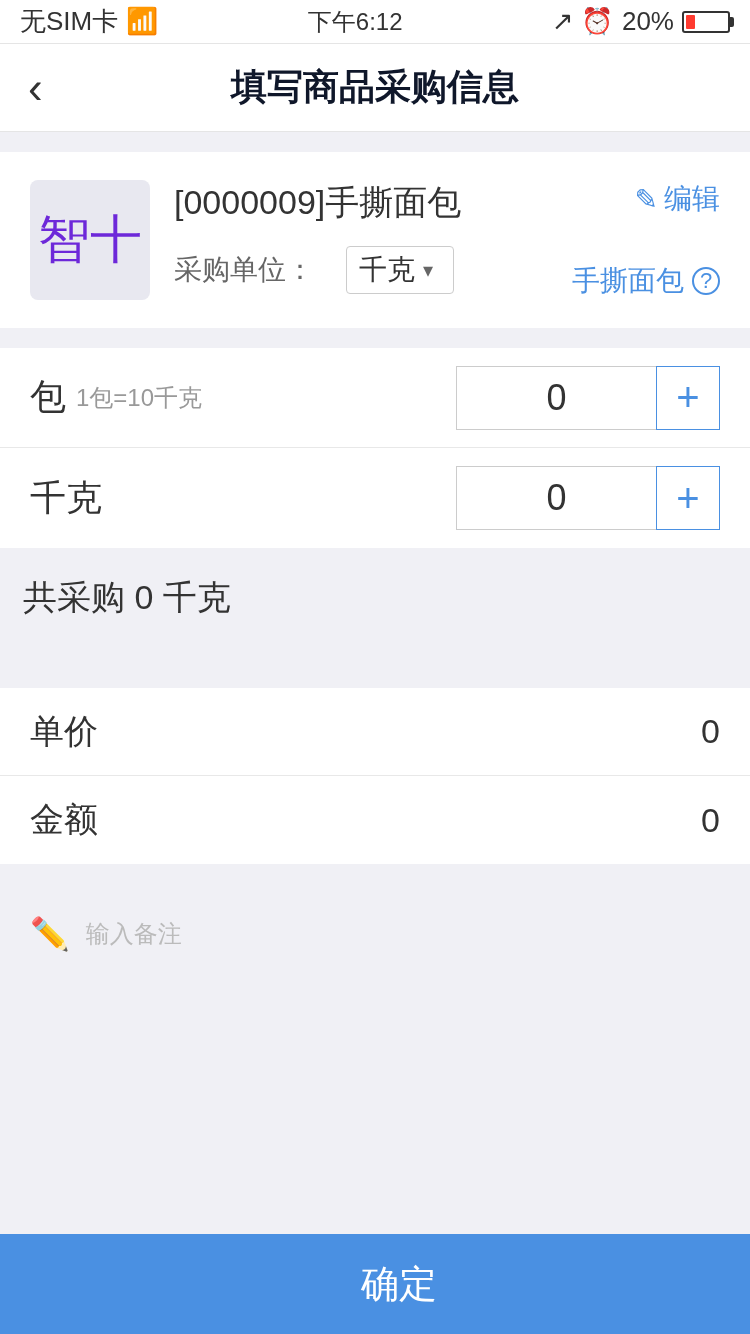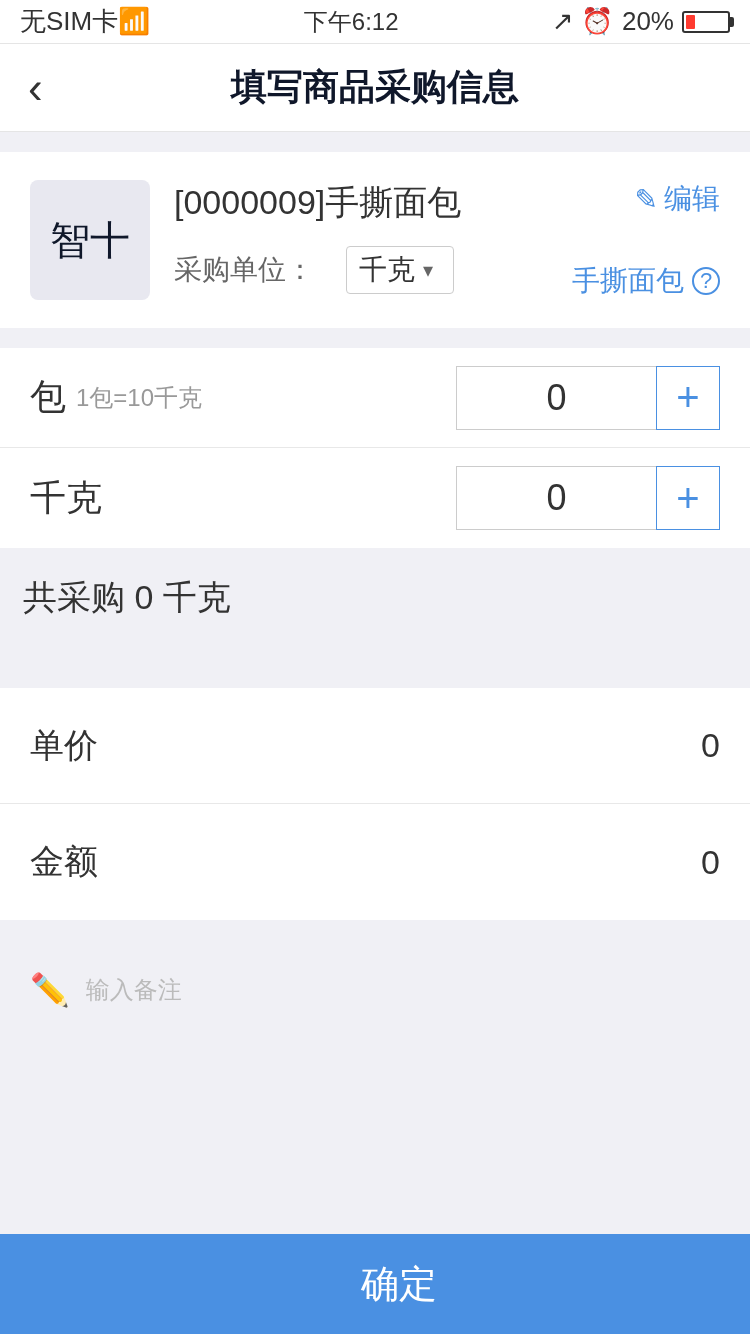--- a/index.html
+++ b/index.html
@@ -19,21 +19,21 @@
       height: 44px;
       background: #fff;
       display: flex;
       align-items: center;
       justify-content: space-between;
       padding: 0 20px;
       font-size: 26px;
       color: #333;
       border-bottom: 1px solid #e5e5e5;
     }
-    .status-left { display: flex; align-items: center; }
+    .status-left { display: flex; align-items: center; gap: 8px; }
     .status-center { font-size: 24px; font-weight: 500; }
     .status-right { display: flex; align-items: center; gap: 8px; }
     .battery-icon {
       width: 48px;
       height: 22px;
       border: 2px solid #333;
       border-radius: 3px;
       position: relative;
       display: flex;
       align-items: center;
@@ -95,22 +95,22 @@
       width: 120px;
       height: 120px;
       background: #e8e8f0;
       border-radius: 8px;
       display: flex;
       align-items: center;
       justify-content: center;
       flex-shrink: 0;
     }
     .product-image-logo {
-      font-size: 40px;
-      color: #0f172a;
+      font-size: 52px;
+      color: #6d28d9;
     }
     .product-info {
       flex: 1;
     }
     .product-name {
       font-size: 34px;
       color: #333;
       font-weight: 500;
       margin-bottom: 20px;
     }
@@ -261,21 +261,21 @@
 
     
     .info-section {
       background: #fff;
       margin-top: 20px;
     }
     .info-row {
       display: flex;
       align-items: center;
       padding: 0 30px;
-      height: 116px;
+      height: 88px;
       border-bottom: 1px solid #e8e8e8;
     }
     .info-row:last-child {
       border-bottom: none;
     }
     .info-label {
       font-size: 34px;
       color: #333;
       flex-shrink: 0;
     }

